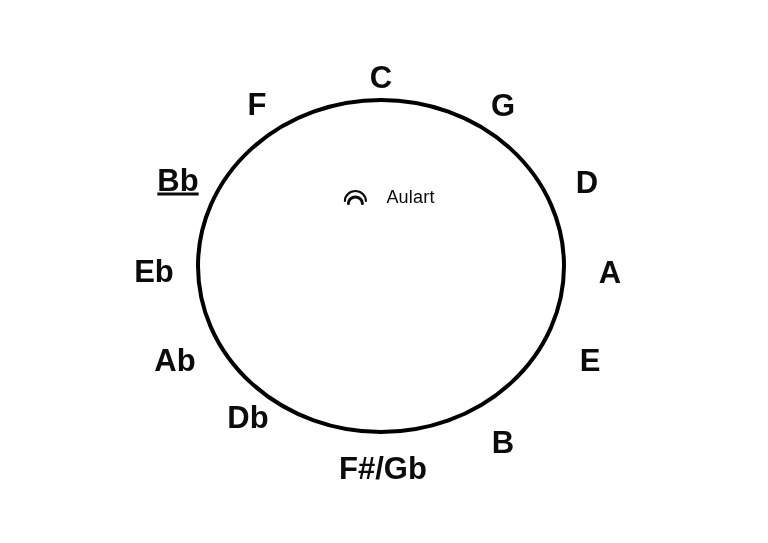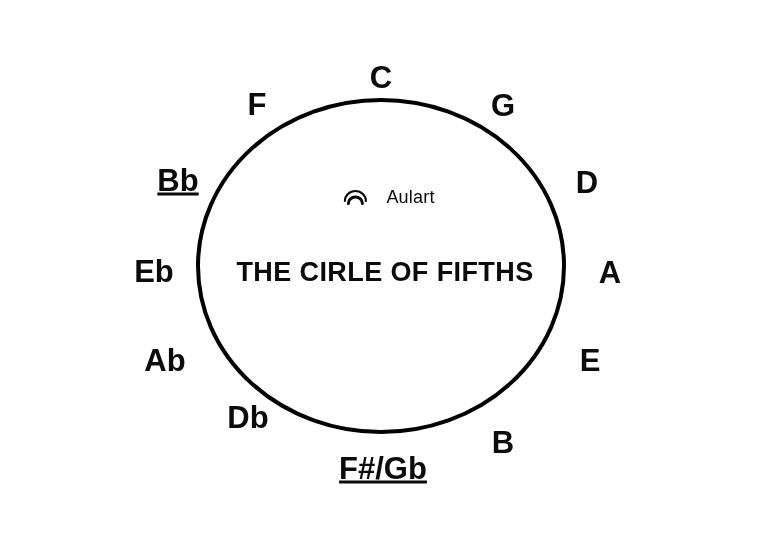--- a/index.html
+++ b/index.html
@@ -75,30 +75,29 @@
   </svg>
 
   <div class="brand">
     <svg class="brand-icon" width="24" height="18" viewBox="0 0 24 18" aria-hidden="true">
       <path d="M1.5 13 A 10.5 10 0 0 1 22.5 13" fill="none" stroke="#0b0b0b" stroke-width="2.2" stroke-linecap="round"></path>
       <path d="M5 15.5 A 7 6.5 0 0 1 19 15.5" fill="none" stroke="#0b0b0b" stroke-width="3" stroke-linecap="round"></path>
     </svg>
     <span class="brand-text">Aulart</span>
   </div>
 
-  <div class="title">THE CIRLE OF FIFTHS</div>
 
   <div>
       <div class="note-label" style="left: 381px; top: 77px;">C</div>
       <div class="note-label" style="left: 503px; top: 105px;">G</div>
       <div class="note-label" style="left: 587px; top: 182px;">D</div>
       <div class="note-label" style="left: 610px; top: 272px;">A</div>
       <div class="note-label" style="left: 590px; top: 360px;">E</div>
       <div class="note-label" style="left: 503px; top: 442px;">B</div>
-      <div class="note-label" style="left: 383px; top: 468px; text-decoration: underline;">F#/Gb</div>
+      <div class="note-label" style="left: 383px; top: 468px;">F#/Gb</div>
       <div class="note-label" style="left: 248px; top: 417px; text-align: right;">Db</div>
-      <div class="note-label" style="left: 165px; top: 360px;">Ab</div>
+      <div class="note-label" style="left: 175px; top: 360px;">Ab</div>
       <div class="note-label" style="left: 154px; top: 271px; text-align: center;">Eb</div>
       <div class="note-label" style="left: 178px; top: 180px; text-decoration: underline;">Bb</div>
       <div class="note-label" style="left: 257px; top: 104px;">F</div>
     </div>
 
 </div>
 
 </body></html>

